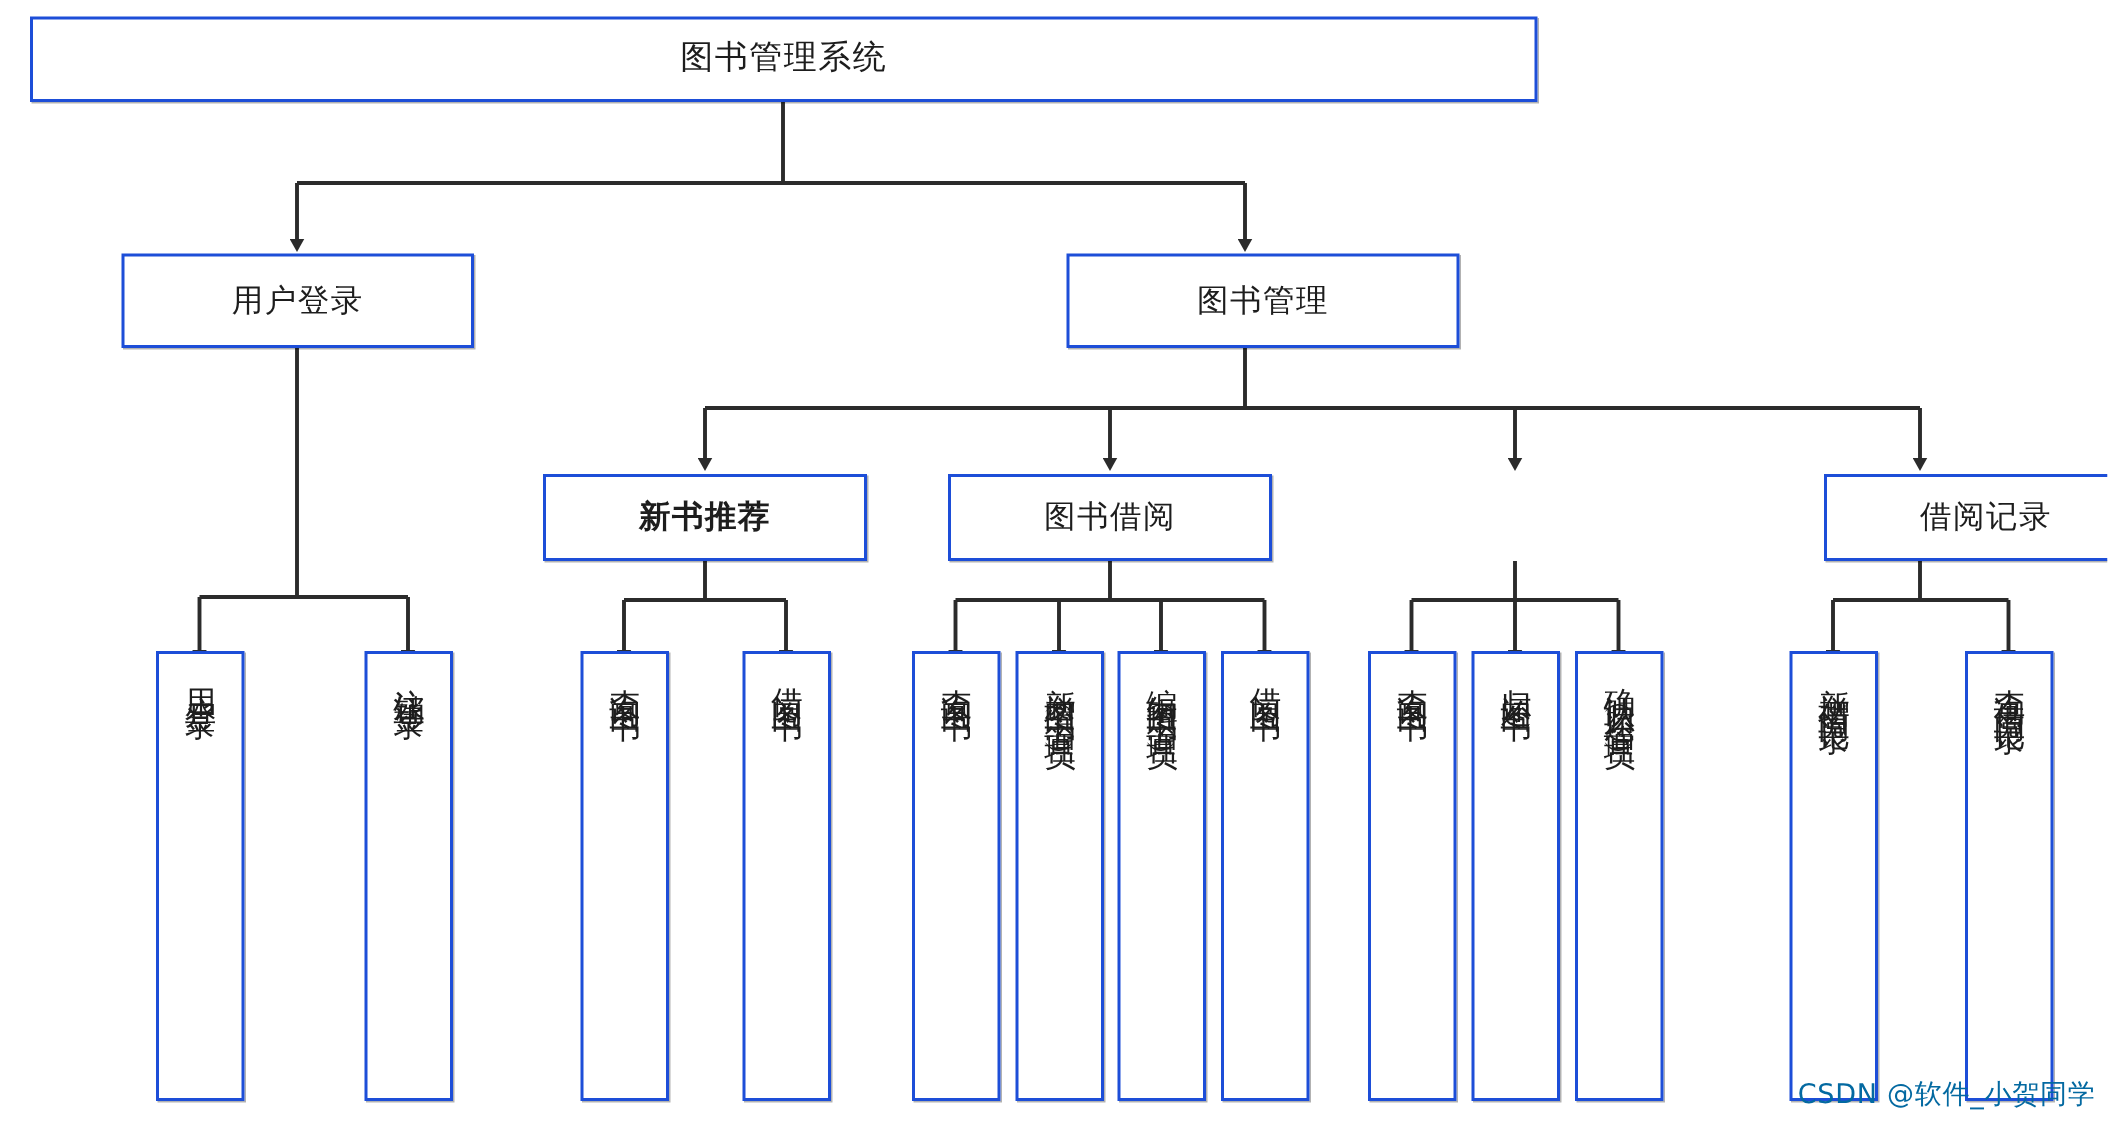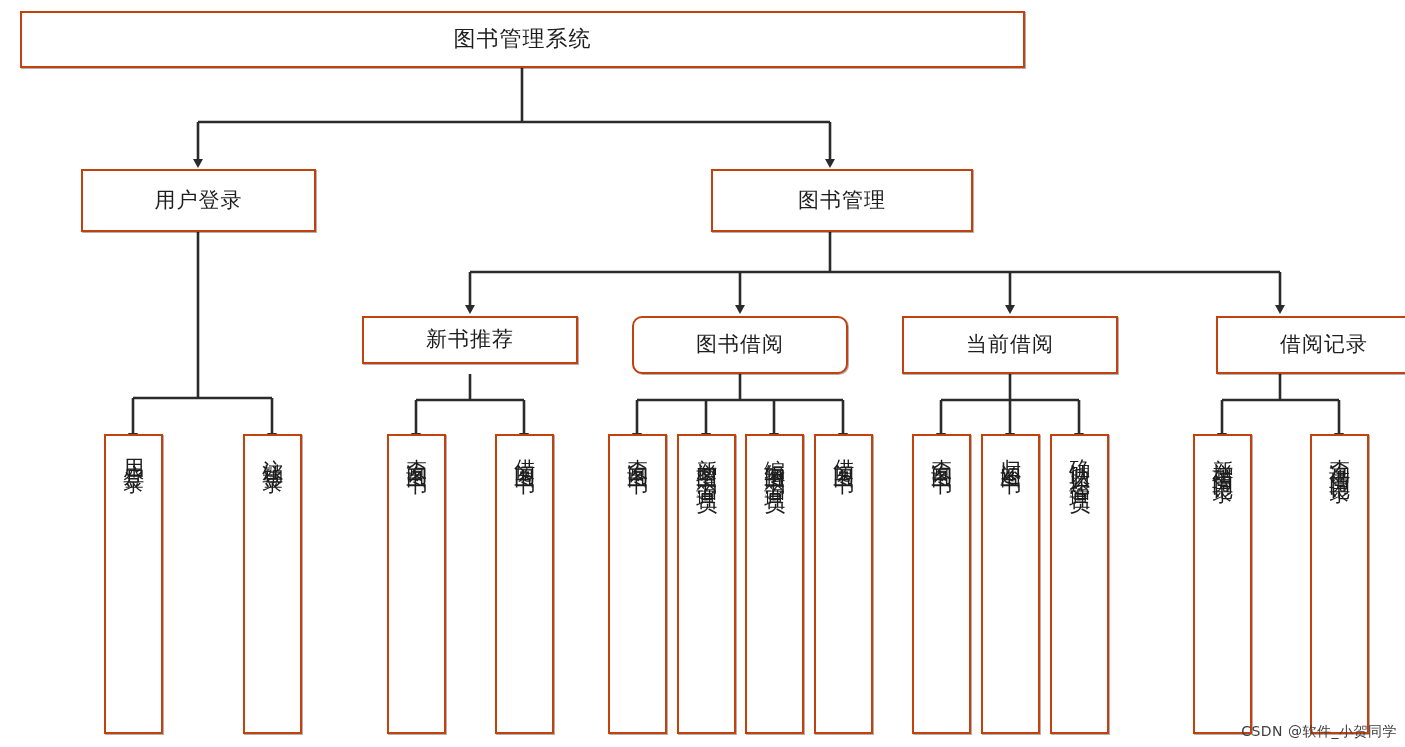--- a/index.html
+++ b/index.html
@@ -8,21 +8,21 @@
     position:relative;
     width:1405px;height:747px;
     background:#ffffff;
     overflow:hidden;
   }
   #wires{position:absolute;left:0;top:0;width:1405px;height:747px;pointer-events:none;}
   .node{
     position:absolute;
     box-sizing:border-box;
     background:#ffffff;
-    border:2px solid #c2410c;
+    border:2px solid #1d4ed8;
     box-shadow:1px 1px 0 rgba(0,0,0,0.30);
     display:flex;
     align-items:center;
     justify-content:center;
     color:#1d1d1d;
   }
   .node.horiz{
     font-size:21px;
     letter-spacing:1px;
     line-height:1.1;
@@ -36,22 +36,22 @@
     letter-spacing:5px;
     padding-top:6px;
     justify-content:flex-start;
     align-items:center;
     white-space:nowrap;
   }
   .node.root{font-size:22px;}
   .watermark{
     position:absolute;
     right:8px;bottom:6px;
-    font-size:14px;
-    color:#404040;
+    font-size:18px;
+    color:#0369a1;
     letter-spacing:0.5px;
     white-space:nowrap;
     text-align:right;
   }
 </style>
 </head>
 <body>
 
 <div id="canvas">
 
@@ -103,23 +103,22 @@
       <path d="M1222,400 L1222,434" marker-end="url(#arw)"></path>
       <path d="M1339,400 L1339,434" marker-end="url(#arw)"></path>
     </g>
   </svg>
 
   <div class="node horiz root" style="left:20px;top:11px;width:1005px;height:57px;">图书管理系统</div>
 
   <div class="node horiz" style="left:81px;top:169px;width:235px;height:63px;">用户登录</div>
   <div class="node horiz" style="left:711px;top:169px;width:262px;height:63px;">图书管理</div>
 
-  <div class="node horiz" style="left:362px;top:316px;width:216px;height:48px;">新书推荐</div>
-  <div class="node horiz" style="left:632px;top:316px;width:216px;height:58px;border-radius:10px;">图书借阅</div>
-  <div class="node horiz" style="left:902px;top:316px;width:216px;height:58px;">当前借阅</div>
+  <div class="node horiz" style="left:362px;top:316px;width:216px;height:58px;font-weight:bold;">新书推荐</div>
+  <div class="node horiz" style="left:632px;top:316px;width:216px;height:58px;">图书借阅</div>
   <div class="node horiz" style="left:1172px;top:316px;width:216px;height:58px;margin-left:44px;">借阅记录</div>
 
   <div class="node vert" style="left:104px;top:434px;width:59px;height:300px;">用户登录</div>
   <div class="node vert" style="left:243px;top:434px;width:59px;height:300px;">注销登录</div>
 
   <div class="node vert" style="left:387px;top:434px;width:59px;height:300px;">查询图书</div>
   <div class="node vert" style="left:495px;top:434px;width:59px;height:300px;">借阅图书</div>
 
   <div class="node vert" style="left:608px;top:434px;width:59px;height:300px;">查询图书</div>
   <div class="node vert" style="left:677px;top:434px;width:59px;height:300px;">新增图书（管理员）</div>

